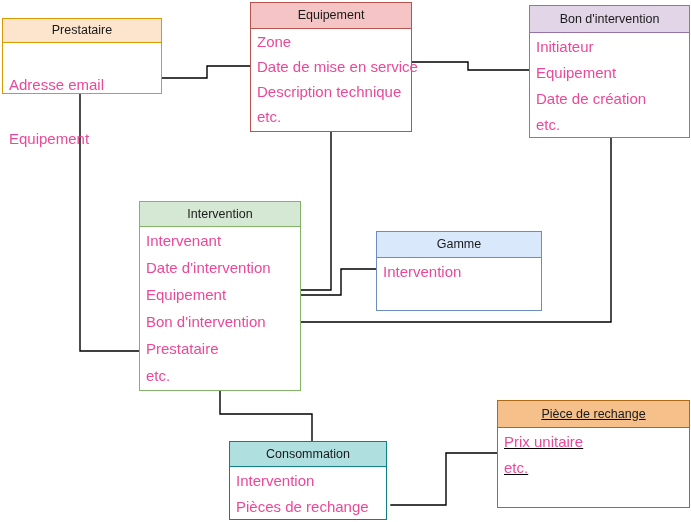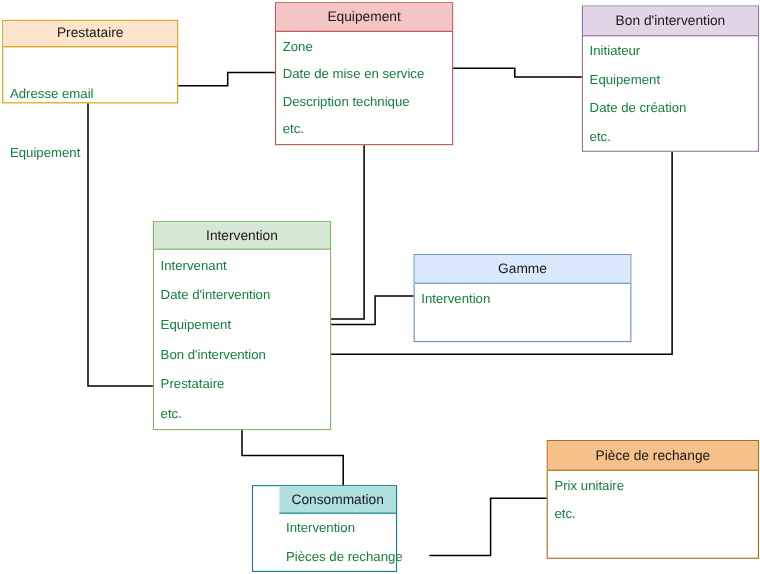--- a/index.html
+++ b/index.html
@@ -44,22 +44,22 @@
     align-items: center;
     justify-content: center;
     border-bottom: 1px solid #999999;
   }
   .entity-body {
     box-sizing: border-box;
     padding: 0;
   }
   .attr {
     box-sizing: border-box;
-    font-size: 12px;
-    color: #15803d;
+    font-size: 15px;
+    color: #ec4899;
     padding-left: 6px;
     display: flex;
     align-items: center;
     white-space: nowrap;
   }
 
   
   #ent-prestataire        { left: 2px;   top: 18px;  width: 160px; height: 76px; }
   #ent-prestataire .entity-header { height: 24px; }
   #ent-prestataire .attr  { height: 25px; margin-top: 29px; }
@@ -69,29 +69,29 @@
   #ent-equipement .attr   { height: 25px; }
 
   #ent-bon                { left: 529px; top: 5px;   width: 161px; height: 133px; }
   #ent-bon .entity-header { height: 27px; }
   #ent-bon .attr          { height: 26px; }
 
   #ent-intervention       { left: 139px; top: 201px; width: 162px; height: 190px; }
   #ent-intervention .entity-header { height: 25px; }
   #ent-intervention .attr { height: 27px; }
 
-  #ent-gamme              { left: 376px; top: 231px; width: 198px; height: 80px; }
+  #ent-gamme              { left: 376px; top: 231px; width: 166px; height: 80px; }
   #ent-gamme .entity-header { height: 26px; }
   #ent-gamme .attr        { height: 26px; }
 
-  #ent-consommation       { left: 229px; top: 441px; width: 132px; height: 79px; padding-left: 24px; }
+  #ent-consommation       { left: 229px; top: 441px; width: 158px; height: 79px; }
   #ent-consommation .entity-header { height: 25px; }
   #ent-consommation .attr { height: 26px; }
 
-  #ent-piece              { left: 497px; top: 400px; width: 193px; height: 108px; }
+  #ent-piece              { left: 497px; top: 400px; width: 193px; height: 108px; text-decoration: underline; }
   #ent-piece .entity-header { height: 27px; }
   #ent-piece .attr        { height: 26px; }
 </style>
 </head>
 <body>
 
 <div id="canvas">
 
   <svg id="edge-layer" viewBox="0 0 691 522" width="691" height="522">
       <path d="M 162 78 L 207 78 L 207 66 L 250 66" fill="none" stroke="#000000" stroke-width="1.4" stroke-linecap="square" stroke-linejoin="miter"></path>

